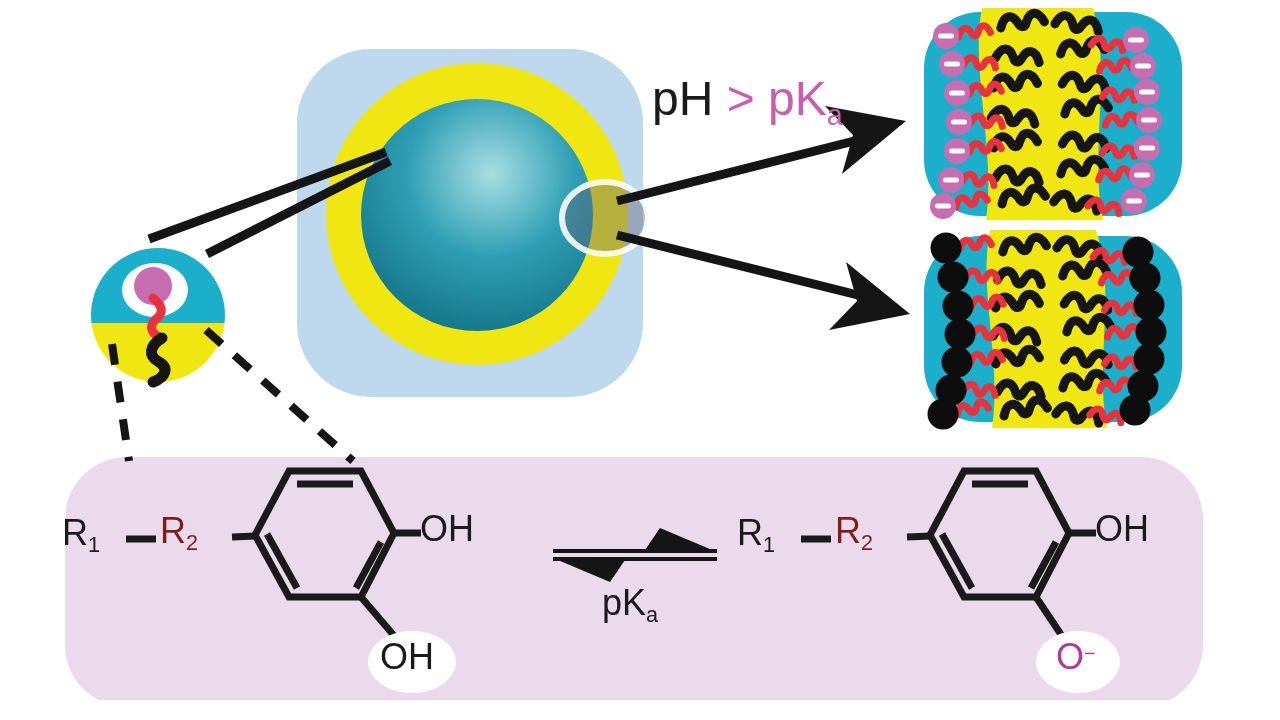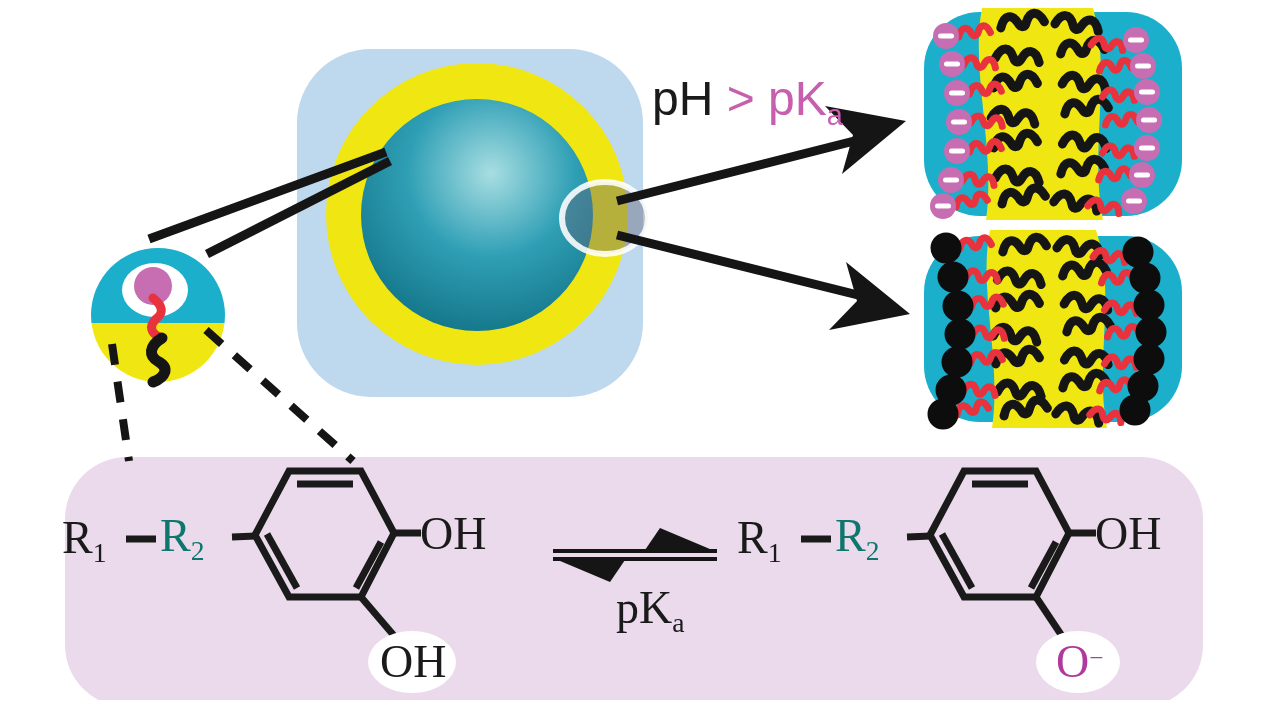--- a/index.html
+++ b/index.html
@@ -4,23 +4,23 @@
 <style>
   html,body{margin:0;padding:0;background:#fff;}
   #stage{position:relative;width:1280px;height:700px;background:#ffffff;overflow:hidden;
          font-family:"Liberation Sans",sans-serif;}
   #stage svg{position:absolute;left:0;top:0;}
   .lbl{position:absolute;font-size:48px;color:#1a1a1a;white-space:nowrap;line-height:1.05;
        font-family:"Liberation Sans",sans-serif;}
   .lbl .sub{font-size:0.60em;vertical-align:-0.33em;}
   .lbl .sup{font-size:0.55em;vertical-align:0.45em;}
   .pink{color:#C75FAE;}
-  .red{color:#0f766e;}
+  .red{color:#7f1d1d;}
   .magenta{color:#B03A9B;}
-  .f46{font-size:46px;font-family:Liberation Serif, serif;}
+  .f46{font-size:36px;}
 </style>
 </head>
 <body>
 
 <div id="stage">
 <svg width="1280" height="720" viewBox="0 0 1280 720">
   <defs>
     <radialGradient id="sphereGrad" cx="0.56" cy="0.32" r="0.80">
       <stop offset="0" stop-color="#A8DEE2"></stop>
       <stop offset="0.45" stop-color="#2F9FB5"></stop>
@@ -213,21 +213,21 @@
     <line x1="972" y1="588" x2="942" y2="534"></line>
     <line x1="1069" y1="533" x2="1096" y2="533"></line>
     <line x1="1036" y1="597" x2="1062" y2="636"></line>
   </g>
   <ellipse cx="1078" cy="662" rx="42" ry="31" fill="#ffffff"></ellipse>
 </svg>
 
 <div class="lbl" style="left:652px;top:74px"><span>pH </span><span class="pink">&gt; pK</span><span class="pink sub">a</span></div>
 
 
-<div class="lbl f46" style="left:616px;top:584px"><span>pK</span><span class="sub">a</span></div>
+<div class="lbl f46" style="left:602px;top:584px"><span>pK</span><span class="sub">a</span></div>
 
 <div class="lbl f46" style="left:62px;top:514px"><span>R</span><span class="sub">1</span></div>
 <div class="lbl f46 red" style="left:160px;top:512px"><span>R</span><span class="sub">2</span></div>
 <div class="lbl f46" style="left:420px;top:510px">OH</div>
 <div class="lbl f46" style="left:380px;top:638px">OH</div>
 
 <div class="lbl f46" style="left:737px;top:514px"><span>R</span><span class="sub">1</span></div>
 <div class="lbl f46 red" style="left:835px;top:512px"><span>R</span><span class="sub">2</span></div>
 <div class="lbl f46" style="left:1095px;top:510px">OH</div>
 <div class="lbl f46 magenta" style="left:1056px;top:638px"><span>O</span><span class="sup">−</span></div>

